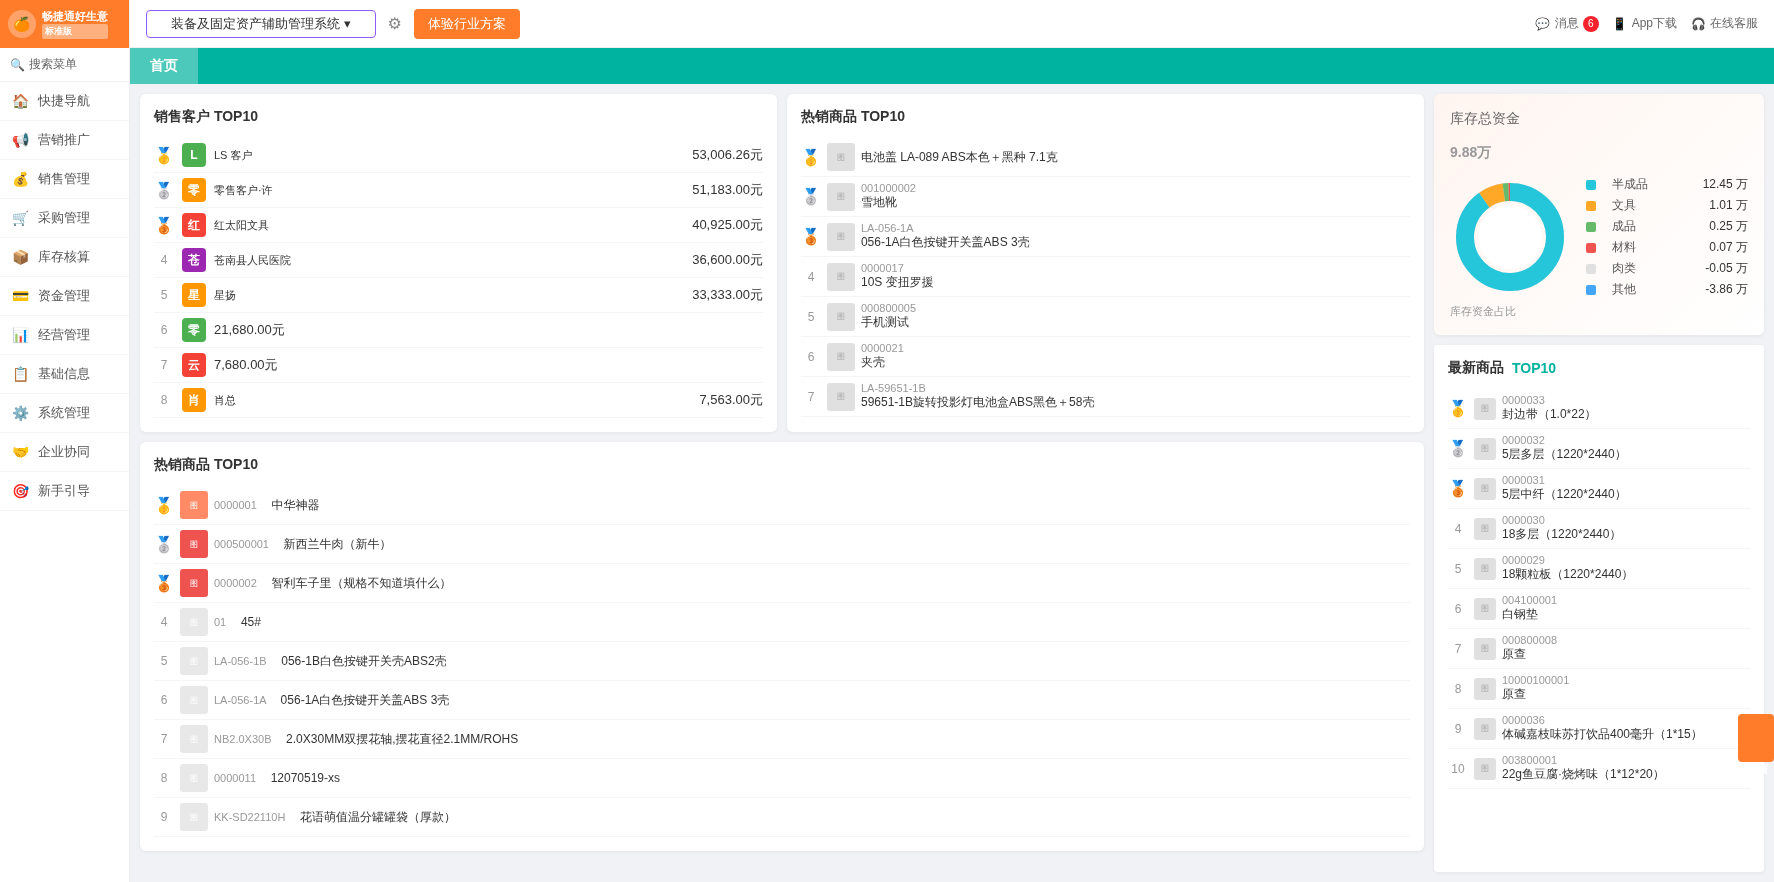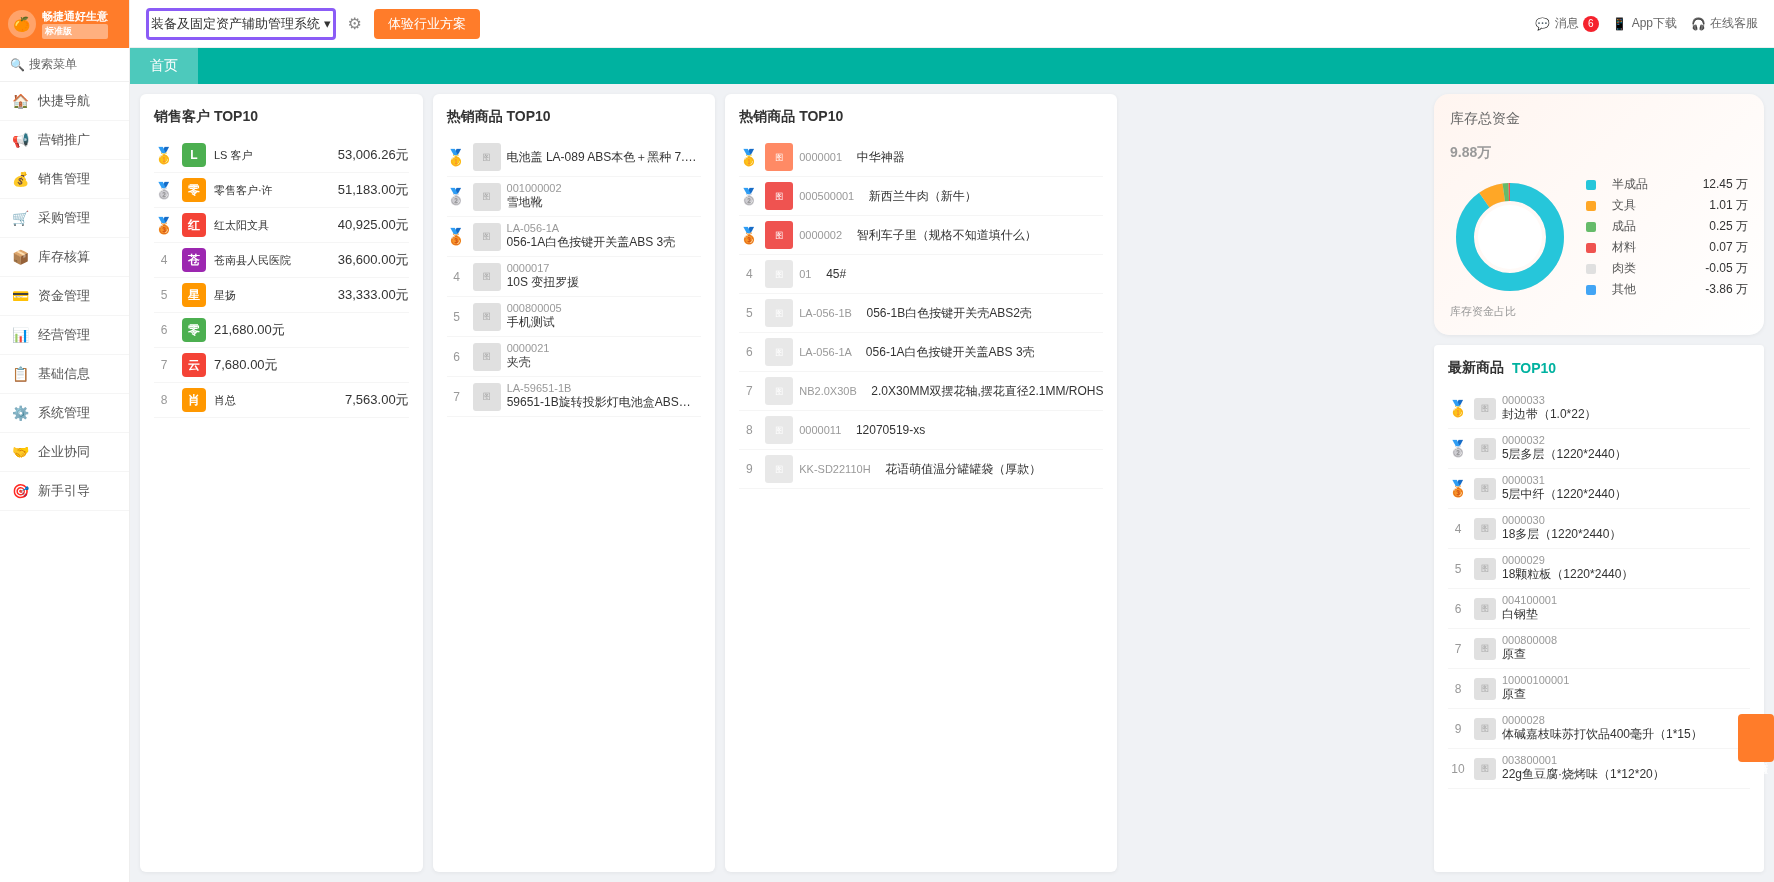--- a/index.html
+++ b/index.html
@@ -72,22 +72,22 @@
       border-bottom: 1px solid #eee;
       display: flex;
       align-items: center;
       padding: 0 16px;
       gap: 12px;
     }
     .topbar-selector {
       display: flex;
       align-items: center;
       gap: 4px;
-      border: 3px solid #8b5cf6;
-      padding: 4px 2px;
+      border: 1px solid #8b5cf6;
+      padding: 4px 24px;
       border-radius: 4px;
       font-size: 13px;
       color: #333;
       cursor: pointer;
     }
     .topbar-gear { font-size: 16px; color: #888; cursor: pointer; }
     .topbar-btn {
       background: #ff7c2a;
       color: #fff;
       border: none;
@@ -129,37 +129,38 @@
       height: 100%;
       display: flex;
       align-items: center;
       color: #fff;
       font-size: 14px;
       cursor: pointer;
       background: rgba(255,255,255,0.2);
     }
     .tab-item.active {
       background: rgba(255,255,255,0.3);
-      font-weight: normal;
+      font-weight: bold;
     }
 
     
     .content {
       flex: 1;
       overflow: auto;
       display: flex;
       gap: 0;
       background: #f0f2f5;
       padding: 10px;
     }
 
     
     .left-panel {
       flex: 1;
       display: flex;
+      flex-direction: column;
       gap: 10px;
       min-width: 0;
     }
 
     .panel-card {
       background: #fff;
       border-radius: 6px;
       padding: 14px;
       box-shadow: 0 1px 4px rgba(0,0,0,0.06);
     }
@@ -225,21 +226,21 @@
       flex-shrink: 0;
       display: flex;
       flex-direction: column;
       gap: 10px;
       margin-left: 10px;
     }
 
     
     .inventory-card {
       background: linear-gradient(135deg, #fff5f0 0%, #fff 100%);
-      border-radius: 15px;
+      border-radius: 6px;
       padding: 16px;
       box-shadow: 0 1px 4px rgba(0,0,0,0.06);
     }
     .inventory-header {
       font-size: 14px;
       color: #666;
       margin-bottom: 4px;
     }
     .inventory-total {
       font-size: 28px;
@@ -790,21 +791,21 @@
       <div class="latest-code">10000100001</div>
       <div class="latest-name">原查</div>
     </div>
   </div>
             <div class="latest-row">
     <span class="latest-rank">9</span>
     <div class="latest-img">
                 <span style="font-size:8px;color:#aaa">图</span>
               </div>
     <div style="flex:1;min-width:0;">
-      <div class="latest-code">0000028</div>
+      <div class="latest-code">0000036</div>
       <div class="latest-name">体碱嘉枝味苏打饮品400毫升（1*15）</div>
     </div>
   </div>
             <div class="latest-row">
     <span class="latest-rank">10</span>
     <div class="latest-img">
                 <span style="font-size:8px;color:#aaa">图</span>
               </div>
     <div style="flex:1;min-width:0;">
       <div class="latest-code">003800001</div>

